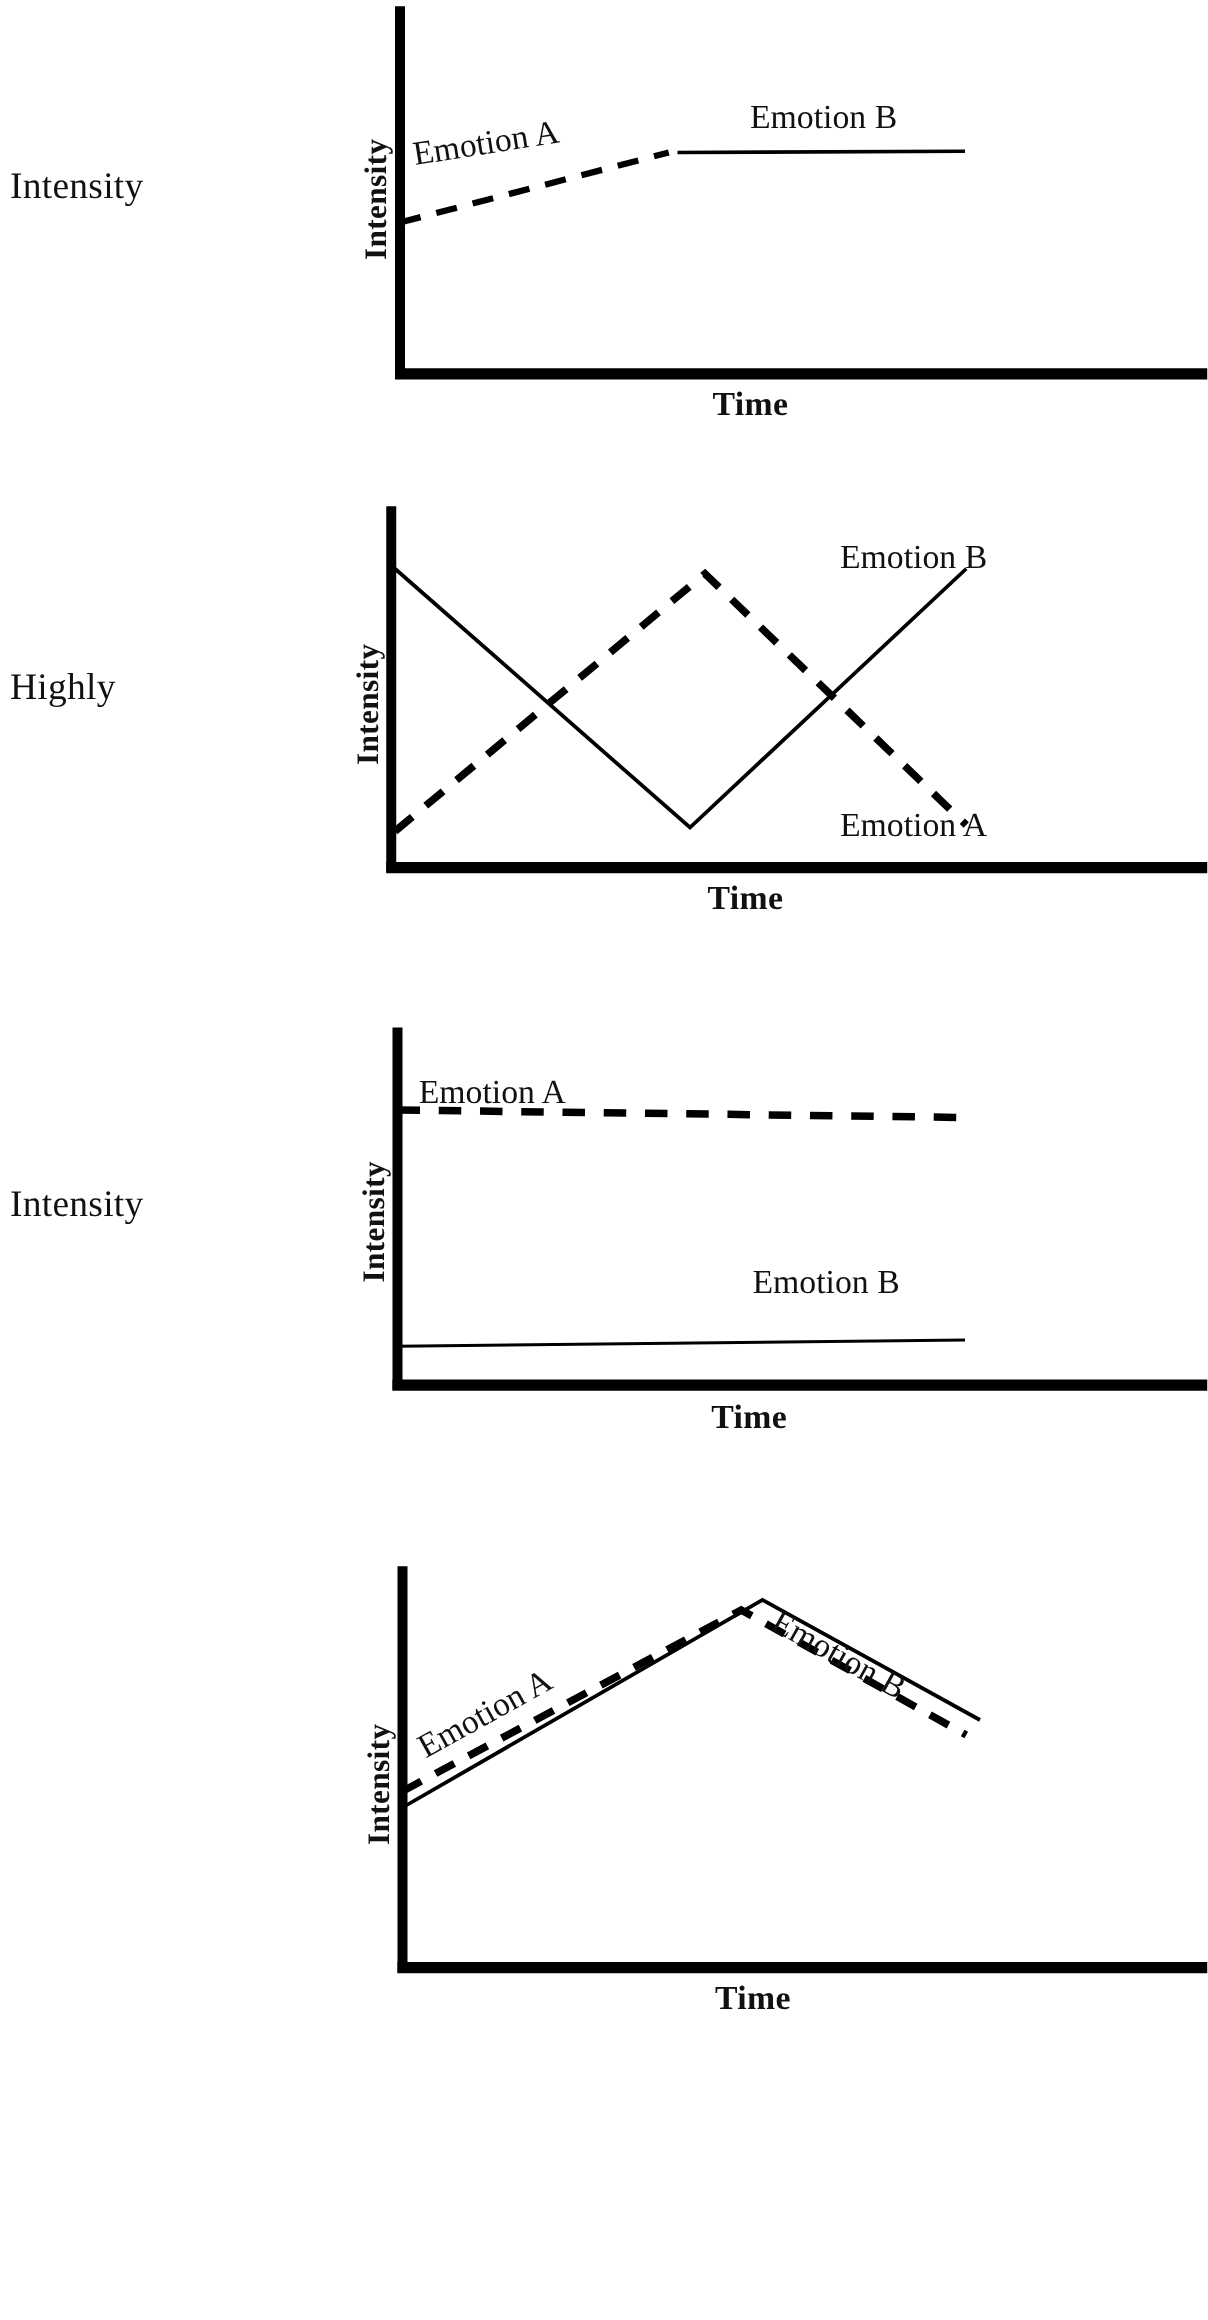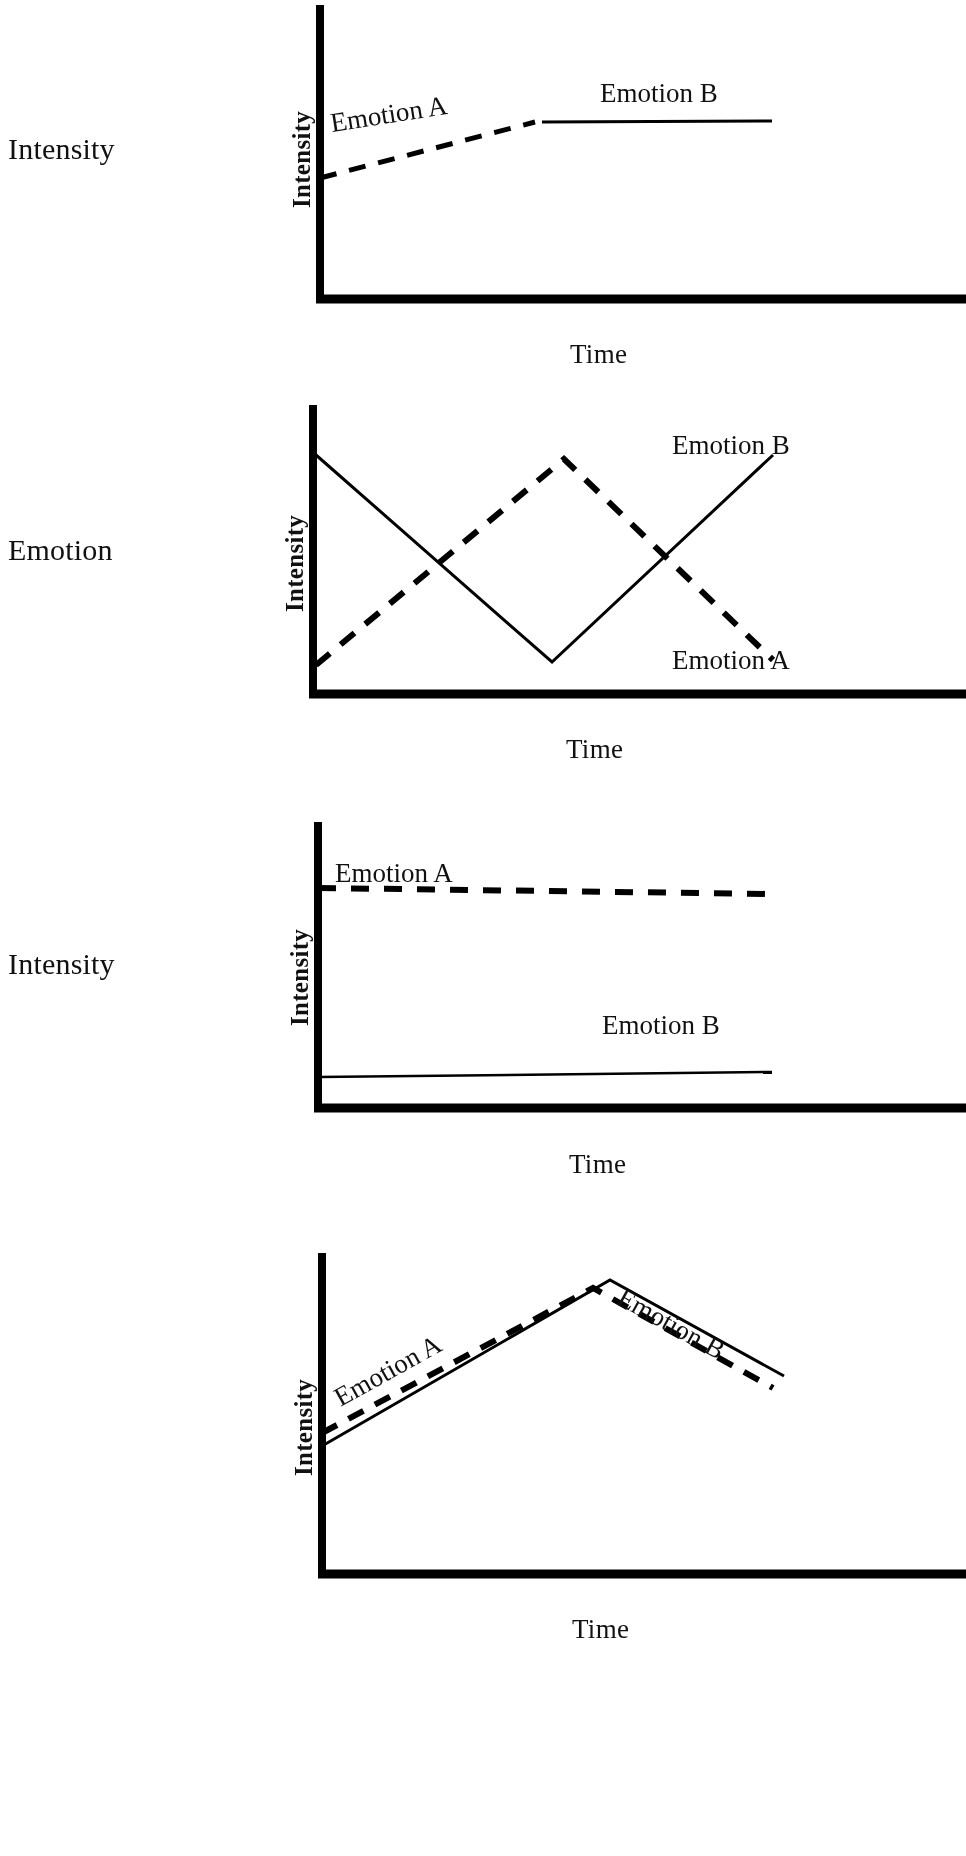--- a/index.html
+++ b/index.html
@@ -39,24 +39,23 @@
   }
   .plot-svg {
     position: absolute;
     left: 280px;
     top: 0;
     width: 686px;
   }
   .axis-label-time {
     position: absolute;
     font-size: 27px;
-    font-weight: 400;
+    font-weight: 700;
     color: #111;
     letter-spacing: 0.3px;
-    margin-top: 31px;
   }
   .axis-label-intensity {
     position: absolute;
     font-size: 25px;
     font-weight: 700;
     color: #111;
     transform: rotate(-90deg);
     transform-origin: left top;
     white-space: nowrap;
     letter-spacing: 0.3px;
@@ -94,21 +93,21 @@
     <div class="series-label rot" style="left:333px; top:108px; transform:rotate(-9deg);">Emotion A</div>
 
     <div class="series-label" style="left:600px; top:78px;">Emotion B</div>
 
     <div class="axis-label-intensity" style="left:288px; top:208px;">Intensity</div>
 
     <div class="axis-label-time" style="left:570px; top:308px;">Time</div>
   </div>
 
   <div class="panel" style="top:400px;height:390px;">
-    <div class="row-label" style="top:132px;">Emotion</div>
+    <div class="row-label" style="top:132px;">Highly</div>
 
     <svg class="plot-svg" width="686" height="340" viewBox="0 0 686 340">
 
       <line x1="33" y1="5" x2="33" y2="298" stroke="#000" stroke-width="8"></line>
 
       <line x1="29" y1="294" x2="686" y2="294" stroke="#000" stroke-width="9"></line>
 
       <polyline points="36,55 272,262 493,55" fill="none" stroke="#000" stroke-width="3"></polyline>
 
       <polyline points="36,265 284,59 493,260" fill="none" stroke="#000" stroke-width="6" stroke-dasharray="18,14" stroke-linecap="butt"></polyline>

